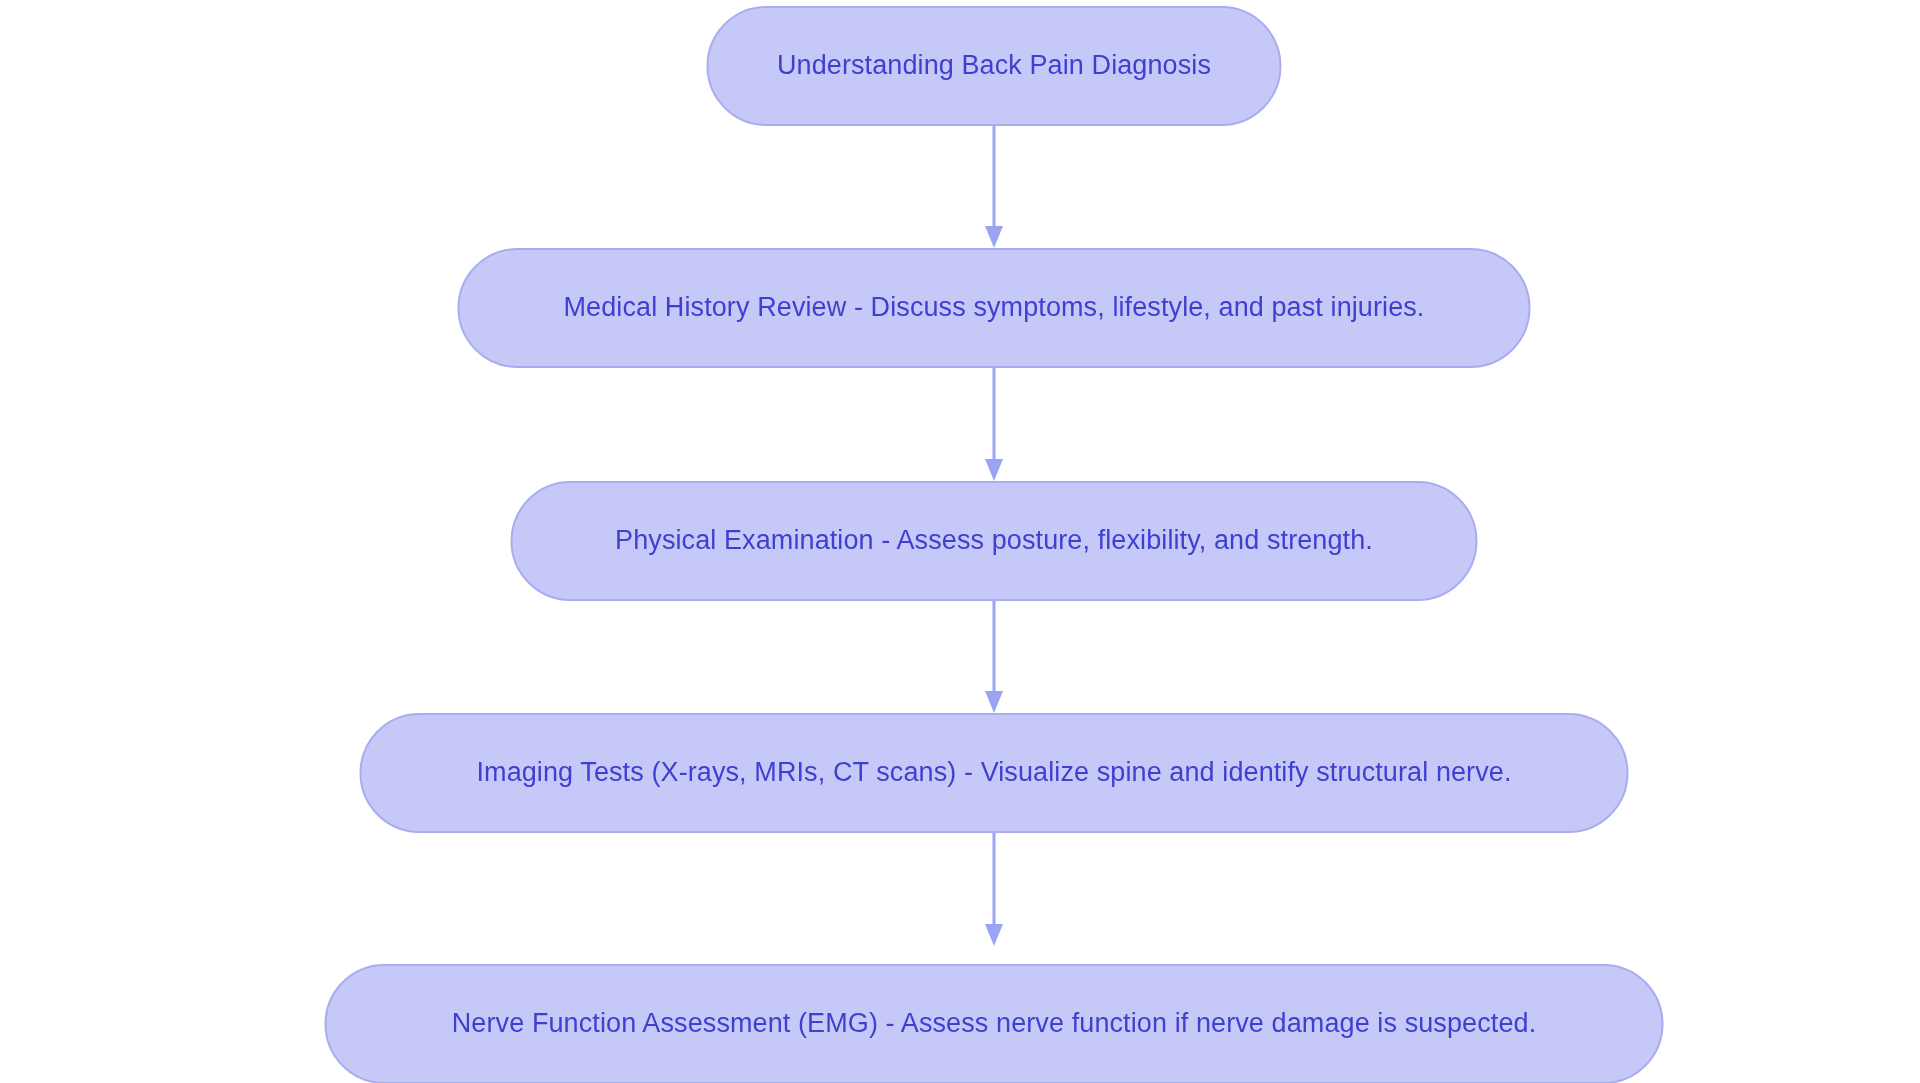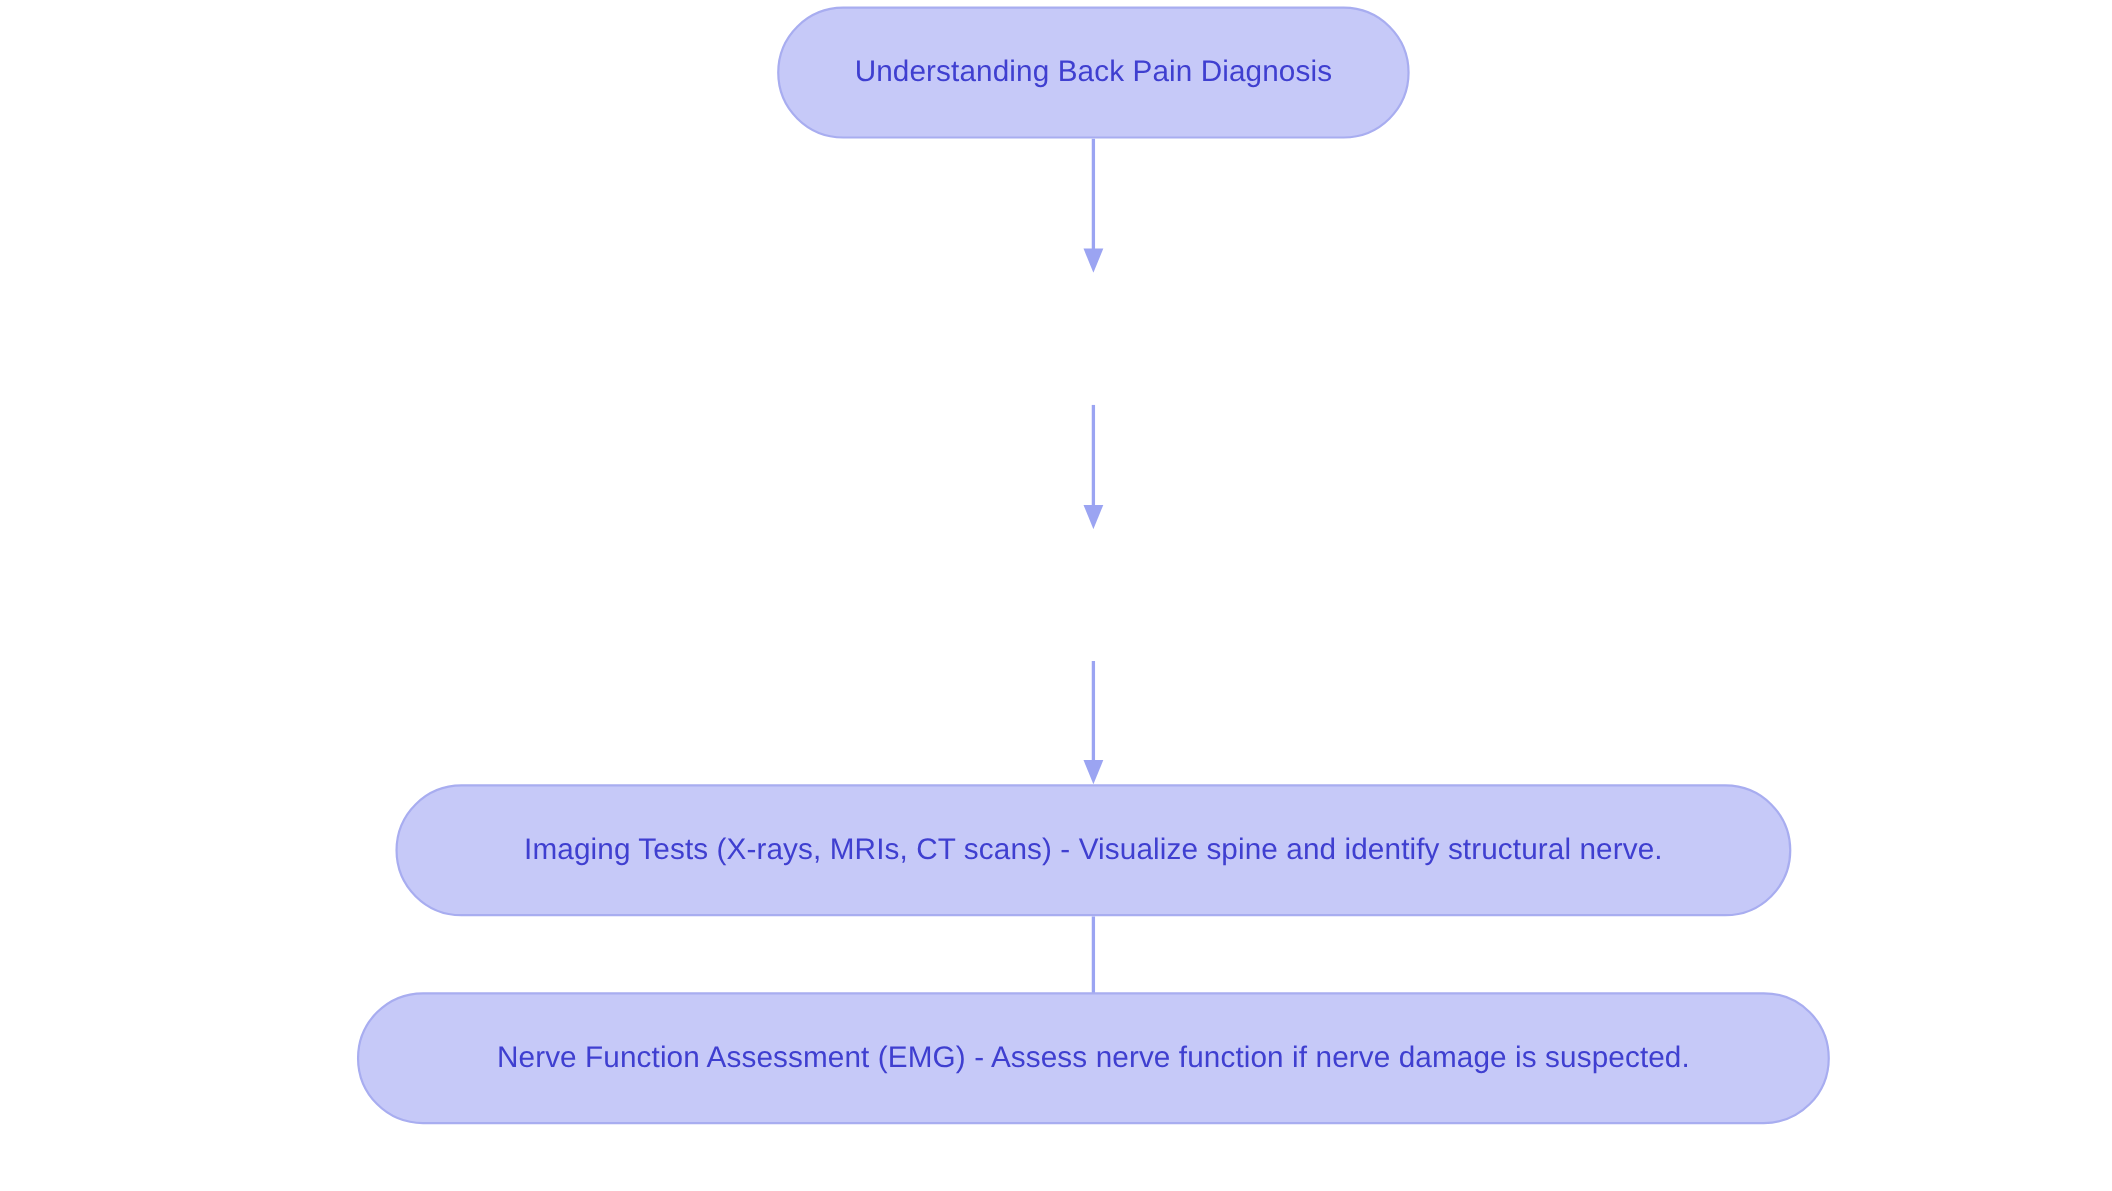--- a/index.html
+++ b/index.html
@@ -44,21 +44,21 @@
     height: 120px;
     position: absolute;
     left: 50%;
     transform: translateX(-50%);
   }
 
   .node-1 { top: 6px;   width: 575px; }
   .node-2 { top: 248px; width: 1073px; }
   .node-3 { top: 481px; width: 967px; }
   .node-4 { top: 713px; width: 1269px; }
-  .node-5 { top: 902px; width: 1339px; align-items: center; }
+  .node-5 { top: 964px; width: 1339px; align-items: center; }
 
   
   .connector {
     position: absolute;
     left: 50%;
     transform: translateX(-50%);
     width: 30px;
     display: block;
   }
   .conn-1 { top: 126px; height: 122px; }
@@ -82,26 +82,32 @@
 
   <div class="node node-1">
     <span>Understanding Back Pain Diagnosis</span>
   </div>
 
   <svg class="connector conn-1" viewBox="0 0 30 122" preserveAspectRatio="none">
     <line class="conn-line" x1="15" y1="0" x2="15" y2="104"></line>
     <polygon class="conn-head" points="6,100 24,100 15,122"></polygon>
   </svg>
 
+  <div class="node node-2">
+    <span>Medical History Review - Discuss symptoms, lifestyle, and past injuries.</span>
+  </div>
 
   <svg class="connector conn-2" viewBox="0 0 30 113" preserveAspectRatio="none">
     <line class="conn-line" x1="15" y1="0" x2="15" y2="95"></line>
     <polygon class="conn-head" points="6,91 24,91 15,113"></polygon>
   </svg>
 
+  <div class="node node-3">
+    <span>Physical Examination - Assess posture, flexibility, and strength.</span>
+  </div>
 
   <svg class="connector conn-3" viewBox="0 0 30 112" preserveAspectRatio="none">
     <line class="conn-line" x1="15" y1="0" x2="15" y2="94"></line>
     <polygon class="conn-head" points="6,90 24,90 15,112"></polygon>
   </svg>
 
   <div class="node node-4">
     <span>Imaging Tests (X-rays, MRIs, CT scans) - Visualize spine and identify structural nerve.</span>
   </div>
 

